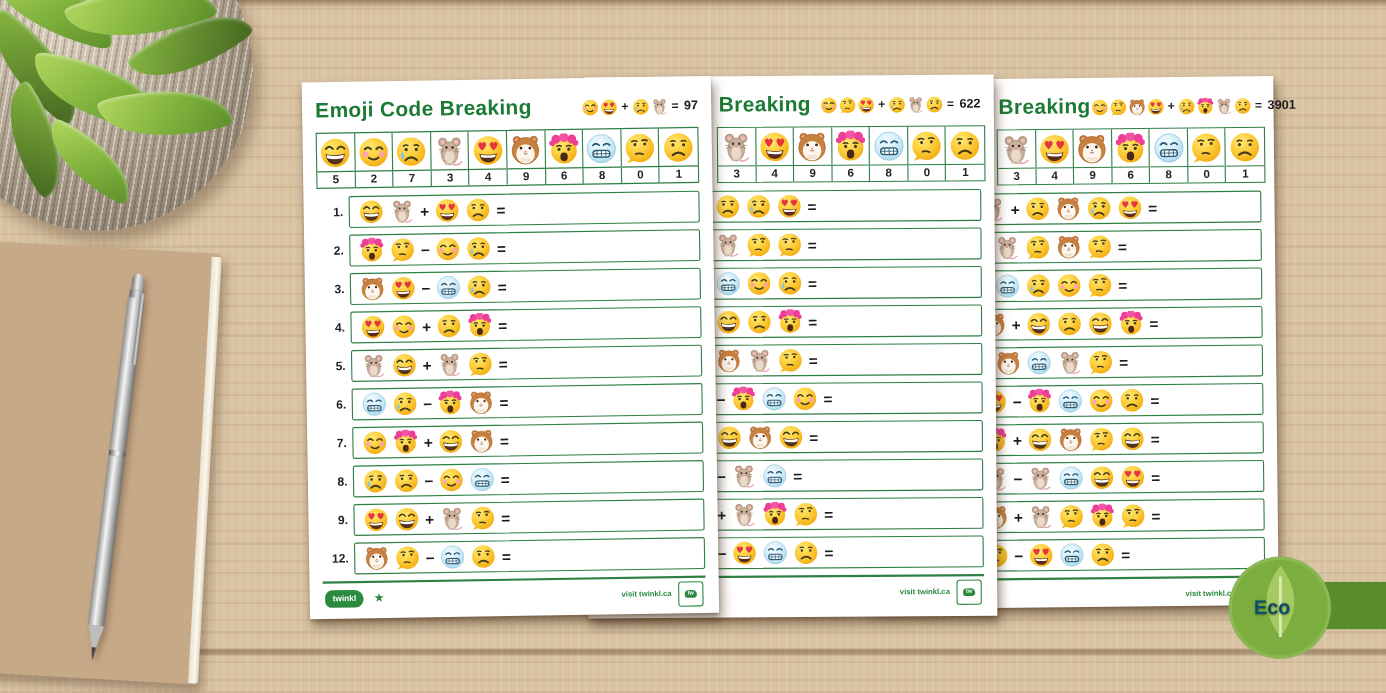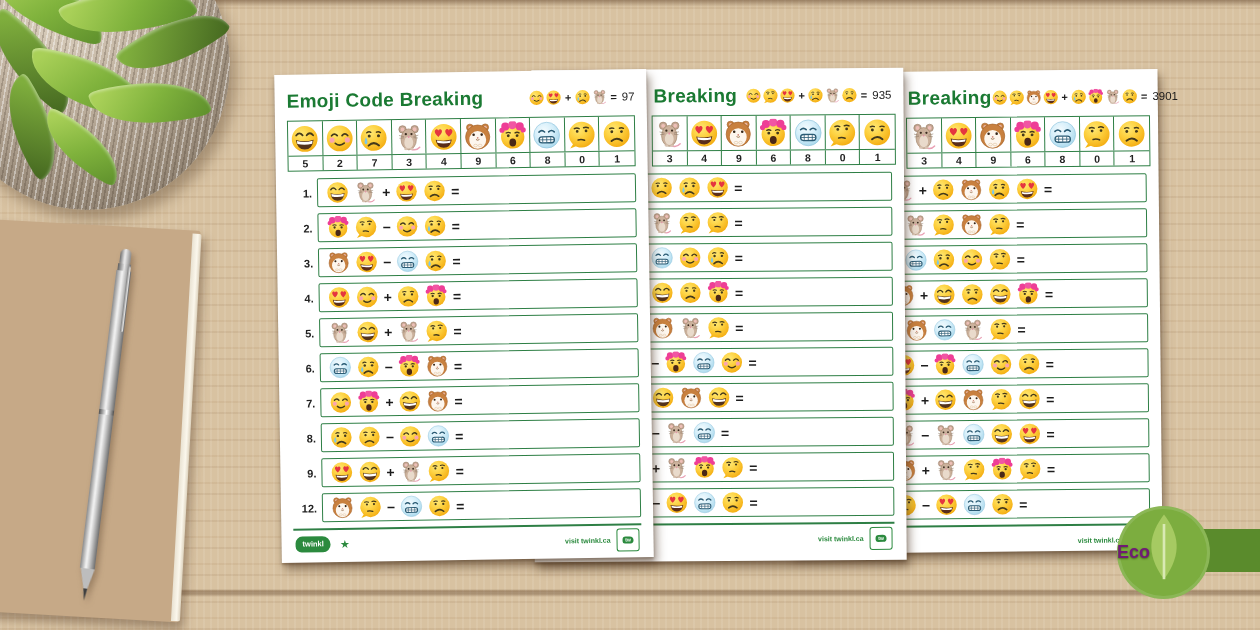--- a/index.html
+++ b/index.html
@@ -22,21 +22,21 @@
   .s2{left:533px;top:69px;height:492px;transform:rotate(-0.4deg);z-index:20;}
   .s3{left:788px;top:71px;height:481px;transform:rotate(-0.6deg);z-index:10;}
   .sheet-inner{position:absolute;inset:0;padding:12px 12px 0 12px;box-sizing:border-box;}
 
   .head{display:flex;align-items:center;justify-content:space-between;height:30px;}
   .title{font-size:19px;font-weight:bold;color:#1b7a33;letter-spacing:.3px;white-space:nowrap;}
   .s2 .title,.s3 .title{margin-left:110px;}
   .example{display:flex;align-items:center;gap:1px;white-space:nowrap;}
   .example .em{width:16px;height:16px;}
   .example .op{font-size:11px;margin:0 2px;}
-  .res{font-size:11.5px;font-weight:normal;color:#1c1c1c;margin-left:2px;}
+  .res{font-size:11.5px;font-weight:bold;color:#1c1c1c;margin-left:2px;}
 
   .key{border:1.6px solid #2e7f45;margin-top:4px;width:348px;box-sizing:border-box;}
   .s2 .key,.s3 .key{margin-left:108px;width:244px;}
   .key-emojis,.key-values{display:flex;}
   .key-cell{width:34.8px;height:34px;display:flex;align-items:center;justify-content:center;
     border-right:1.3px solid #2e7f45;box-sizing:border-box;}
   .key-cell:last-child,.key-val:last-child{border-right:none;}
   .key-cell .em{width:29px;height:29px;}
   .key-values{border-top:1.3px solid #2e7f45;}
   .key-val{width:34.8px;height:14px;line-height:14px;font-size:10.5px;font-weight:bold;
@@ -101,21 +101,21 @@
     border-right:7.5px solid transparent;border-top:28px solid #bdbdbd;}
   .pen-point{width:0;height:0;margin:-8px auto 0;border-left:2.5px solid transparent;
     border-right:2.5px solid transparent;border-top:12px solid #3f3f3f;}
 
   
   .eco{position:absolute;z-index:50;}
   .eco-band{position:absolute;left:1158px;top:529px;width:102px;height:43px;background:#5a8b2c;}
   .eco-circle{position:absolute;left:1117px;top:506px;width:93px;height:93px;border-radius:50%;
     background:#7cad3f;box-shadow:inset 0 0 0 3px rgba(255,255,255,.12);}
   .eco-leaf{position:absolute;left:23px;top:6px;width:48px;height:72px;}
-  .eco-label{position:absolute;left:0;right:14px;top:36px;color:#701a75;
+  .eco-label{position:absolute;left:0;right:14px;top:36px;text-align:center;color:#0c4a6e;
     font-size:18px;font-weight:bold;text-shadow:0 1px 2px rgba(55,84,22,.75);}
 
   .hidden-defs{position:absolute;width:0;height:0;overflow:hidden;}
 </style>
 </head>
 <body>
 
 <svg class="hidden-defs" aria-hidden="true">
   <defs>
     <radialGradient id="gy" cx="38%" cy="30%" r="78%">
@@ -694,21 +694,21 @@
               <svg viewBox="0 0 36 36">
                 <use href="#em-mouse"></use>
               </svg>
             </span>
             <span class="em">
               <svg viewBox="0 0 36 36">
                 <use href="#em-frown"></use>
               </svg>
             </span>
             <span class="op">=</span>
-            <span class="res">935</span>
+            <span class="res">622</span>
           </span>
       </div>
       <div class="key">
         <div class="key-emojis">
             <div class="key-cell">
               <span class="em">
                 <svg viewBox="0 0 36 36">
                   <use href="#em-mouse"></use>
                 </svg>
               </span>

